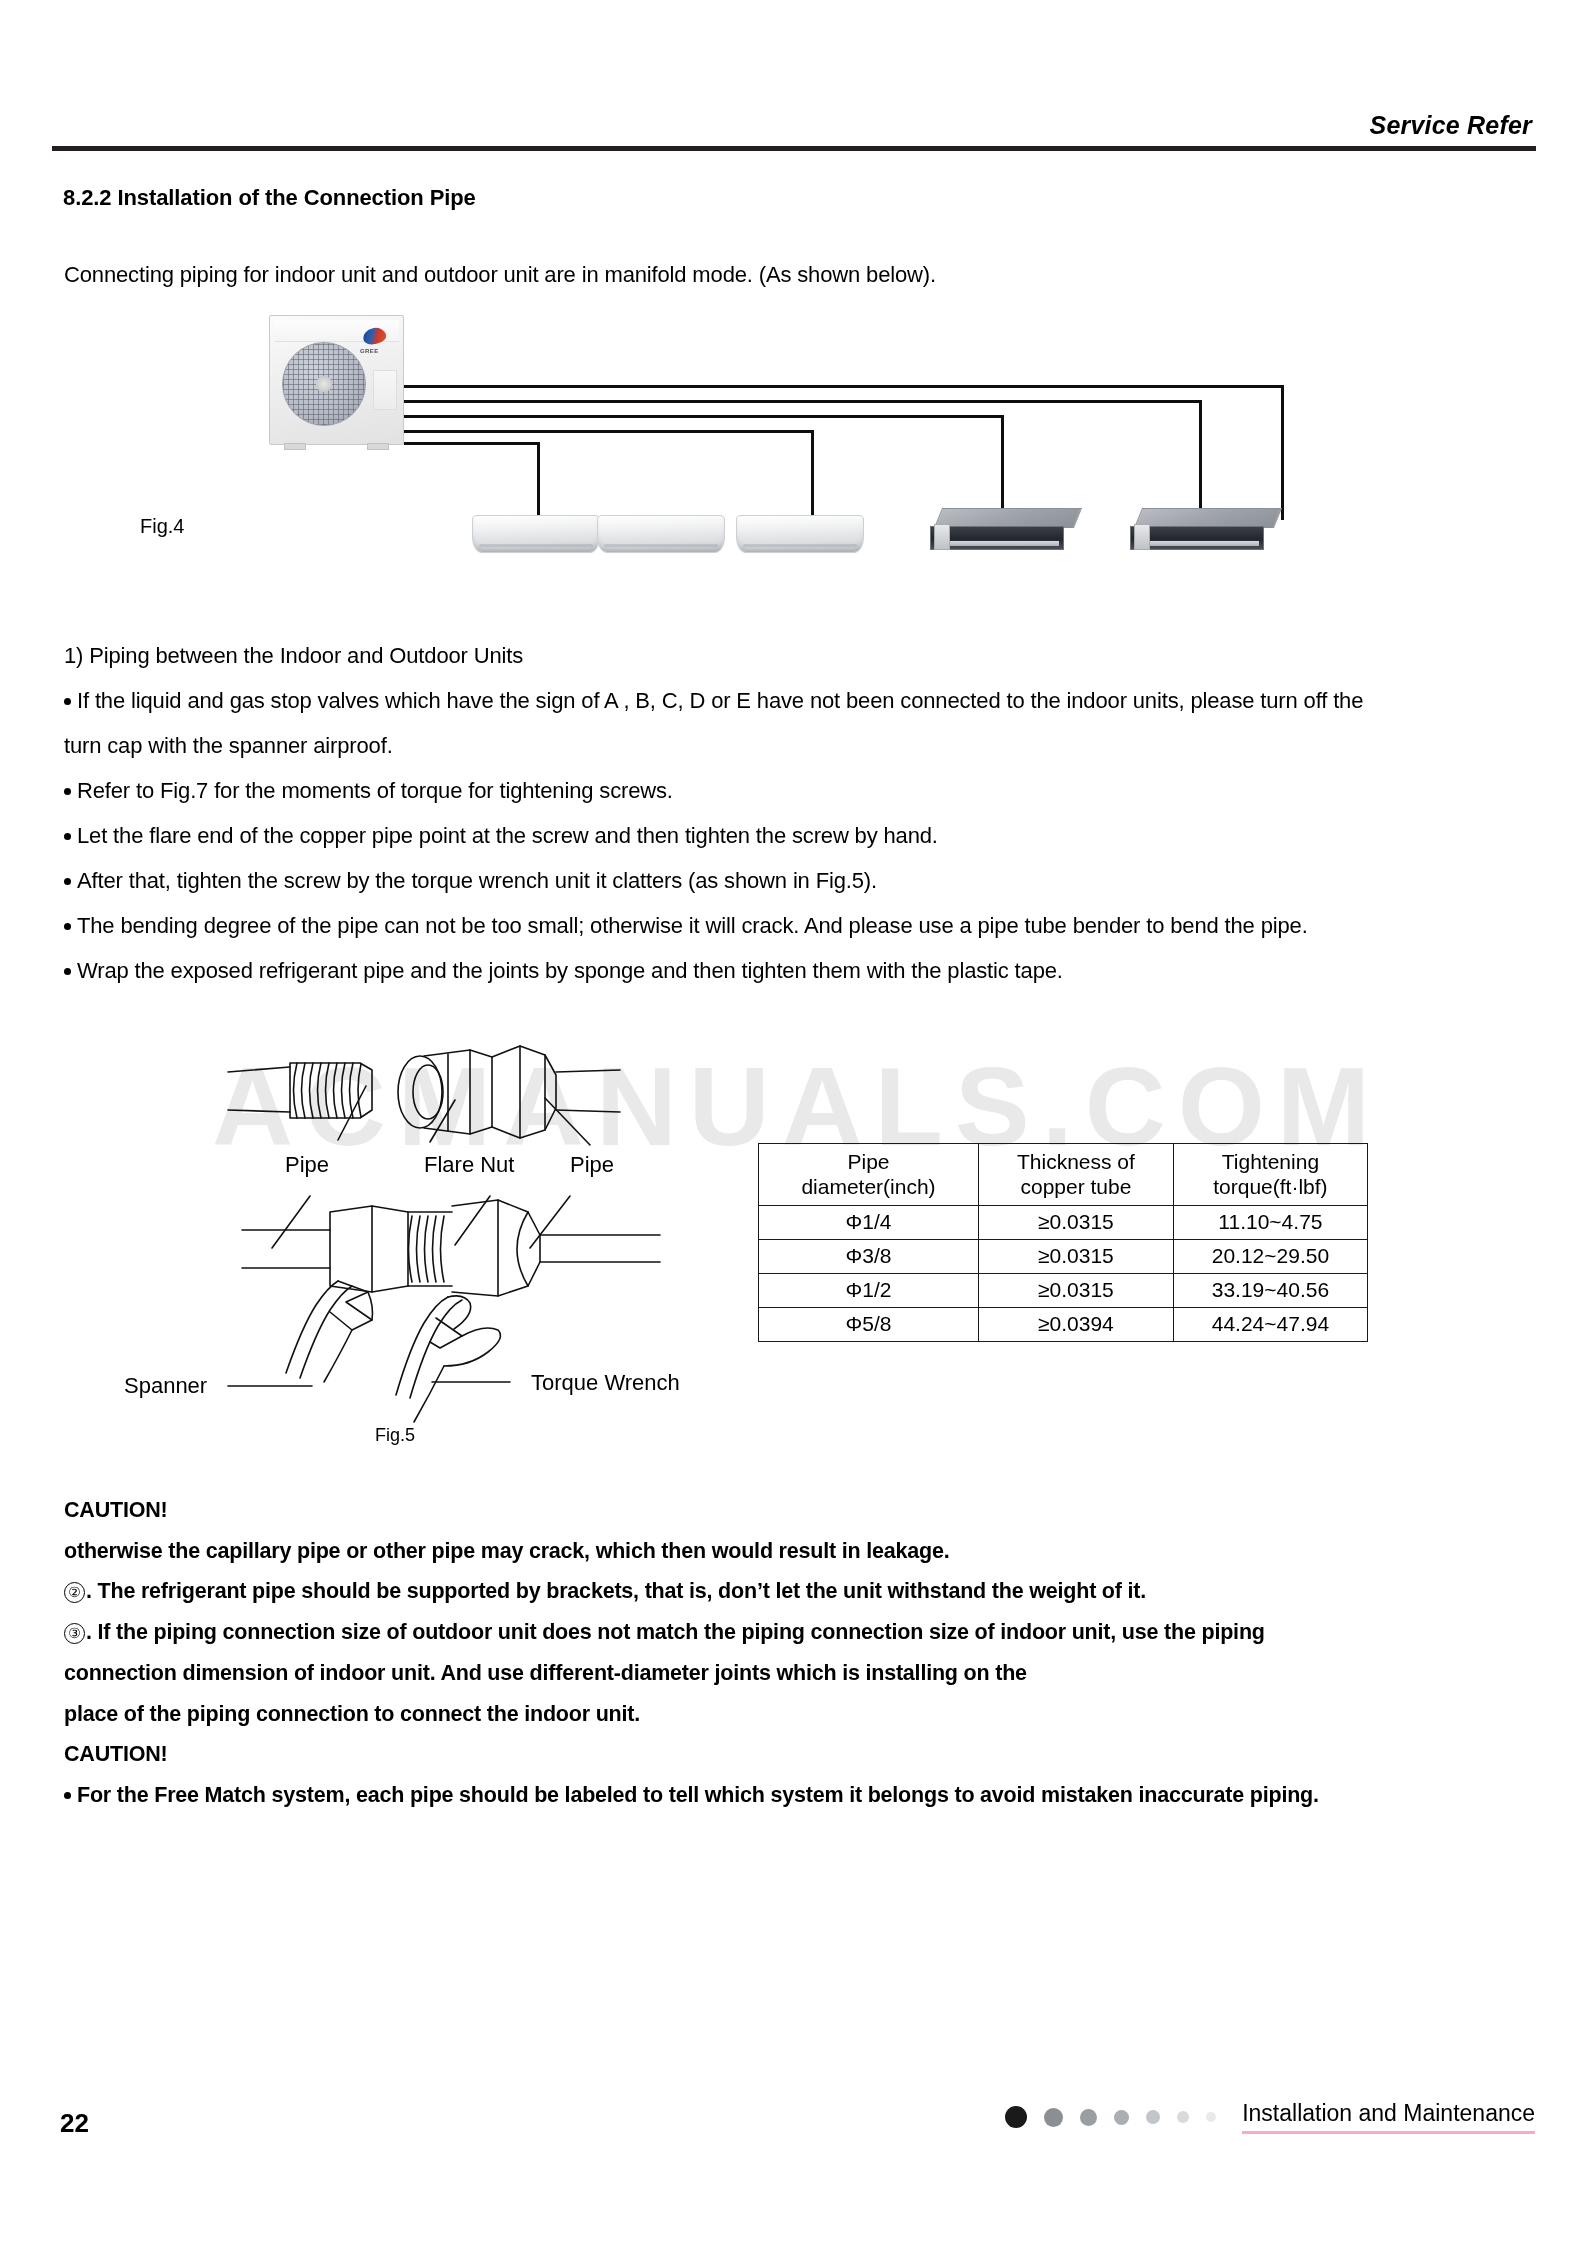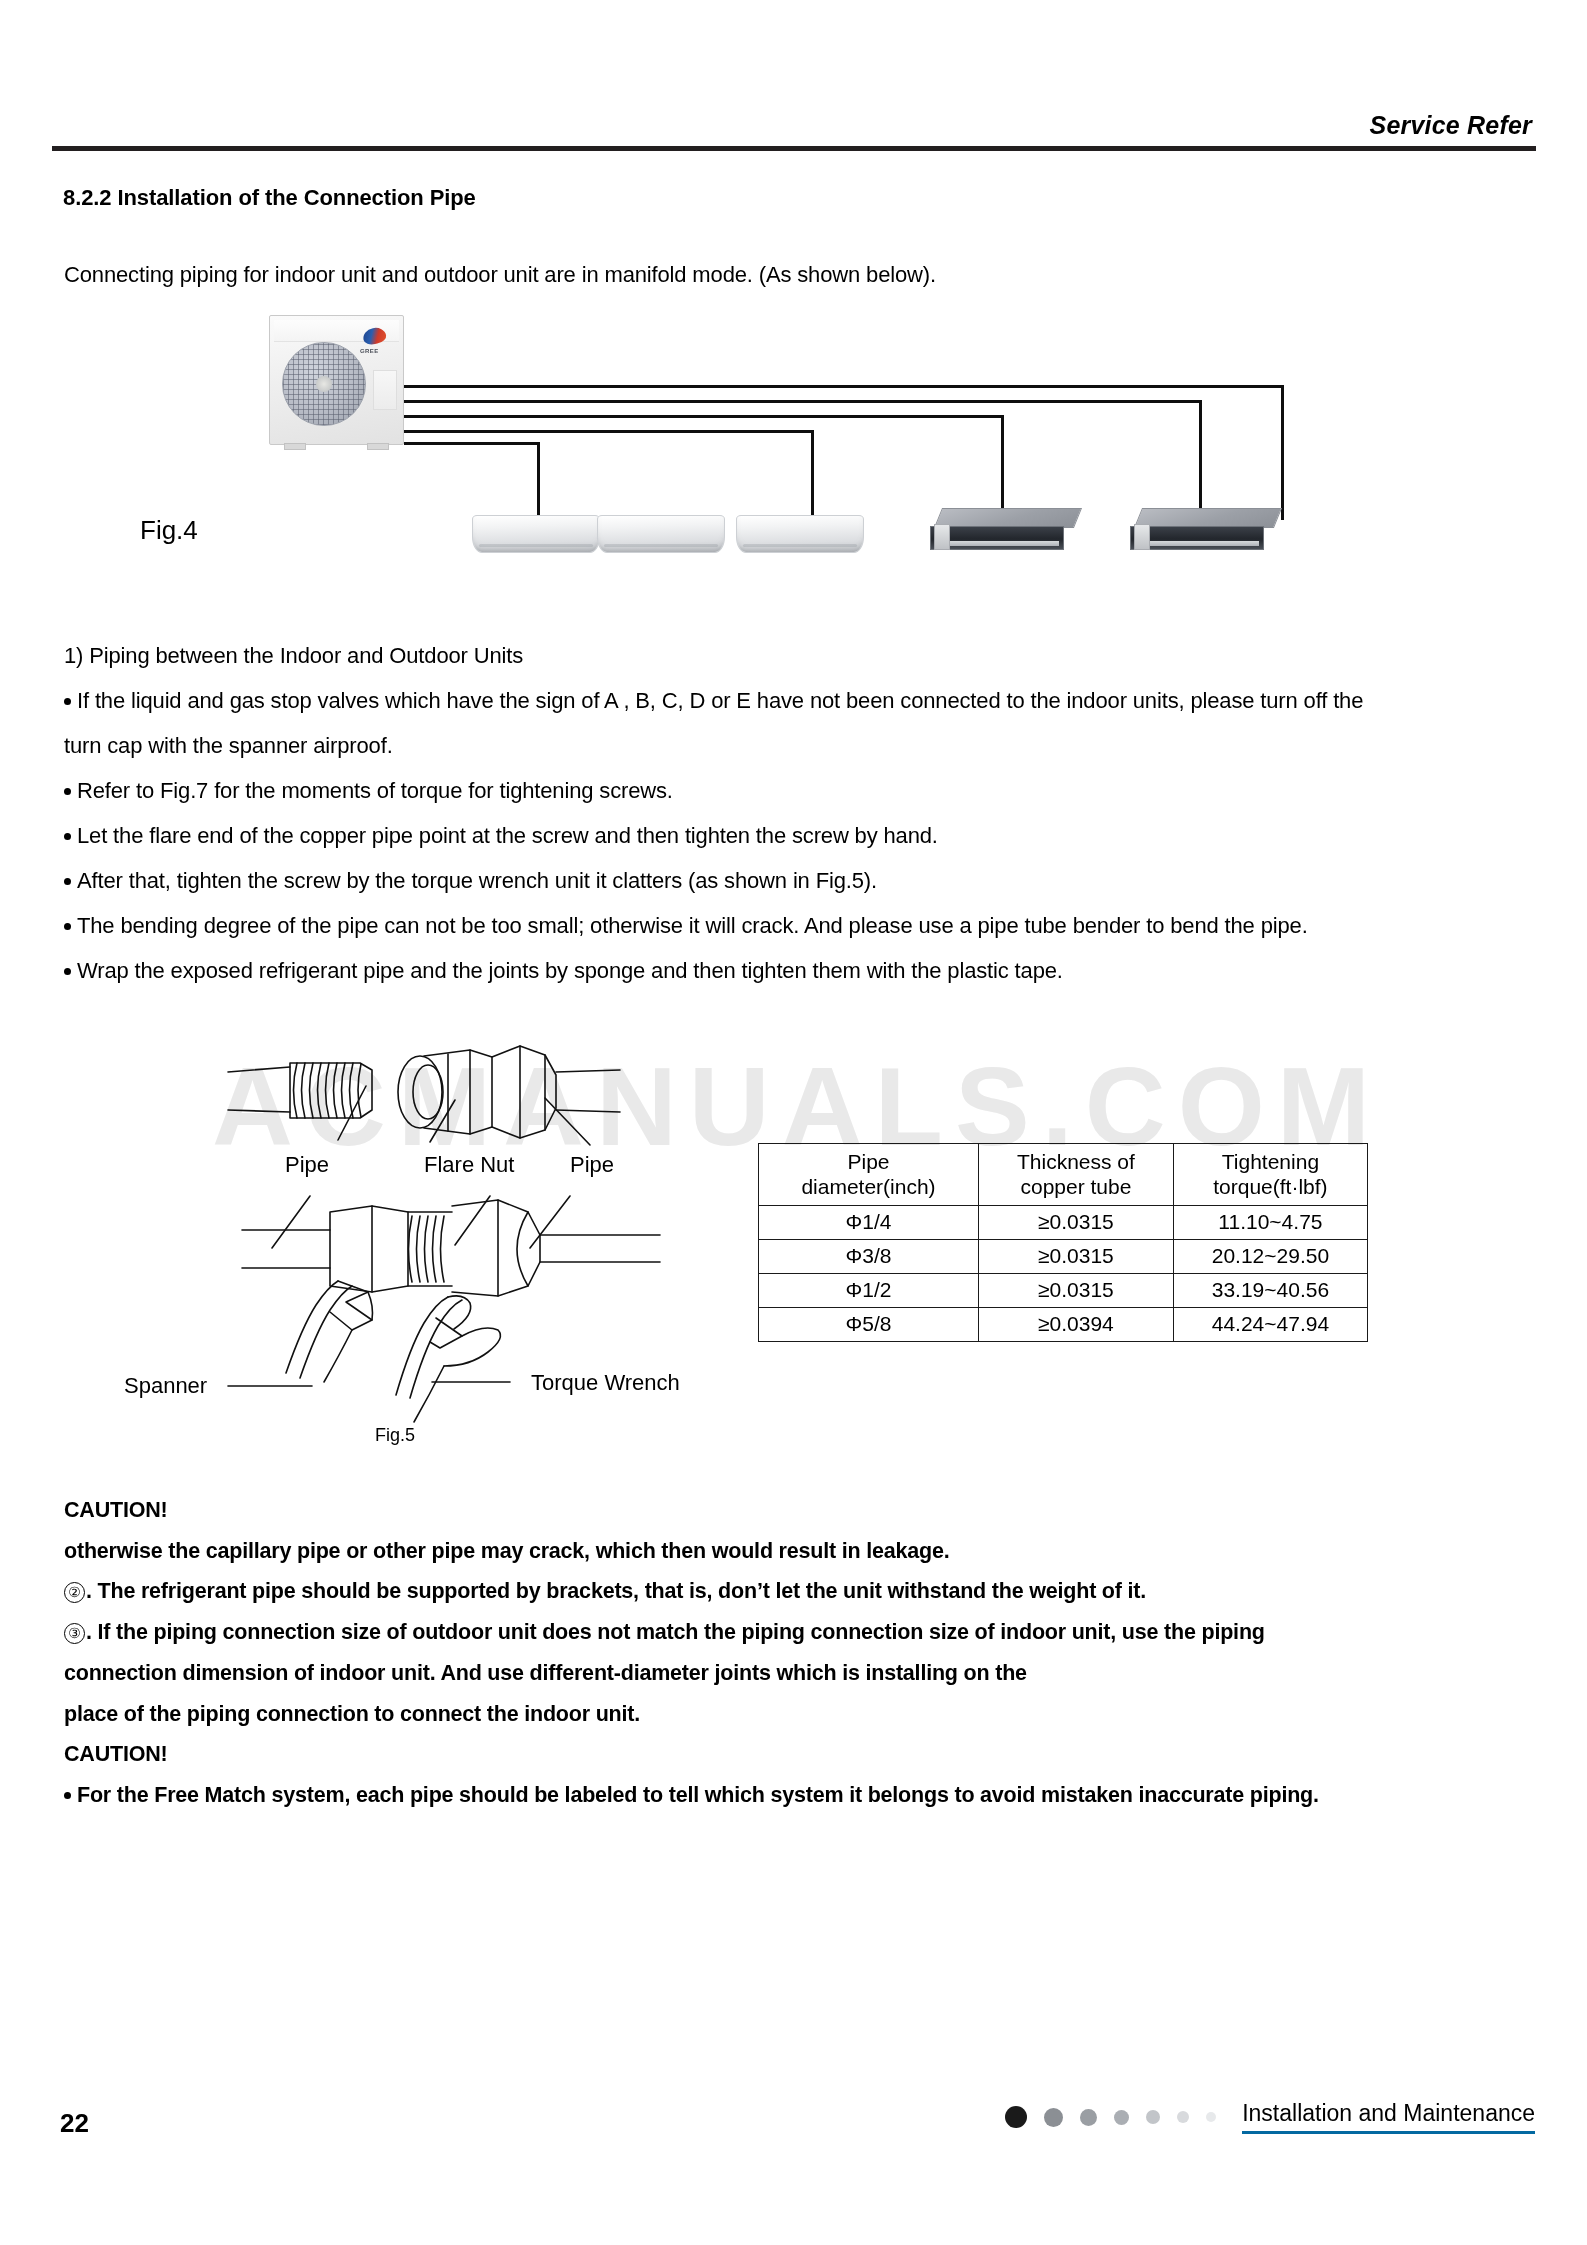--- a/index.html
+++ b/index.html
@@ -64,21 +64,21 @@
     position: absolute;
     left: 64px;
     top: 305px;
     width: 1260px;
     height: 275px;
   }
   .fig4-label {
     position: absolute;
     left: 140px;
     top: 515px;
-    font-size: 26px;
+    font-size: 20px;
   }
 
   .outdoor-unit {
     position: absolute;
     left: 205px;
     top: 10px;
     width: 135px;
     height: 130px;
     background: linear-gradient(170deg,#fbfbfb 0%,#f0f0f0 40%,#e2e2e2 100%);
     border: 1px solid #c9c9c9;
@@ -327,21 +327,21 @@
     top: 2100px;
     display: flex;
     align-items: center;
     gap: 0;
   }
   .dots { display: flex; align-items: center; gap: 17px; margin-right: 26px; }
   .dot { border-radius: 50%; display: block; }
   .foot-label {
     font-size: 23px;
     padding-bottom: 5px;
-    border-bottom: 3px solid #0369a1;
+    border-bottom: 3px solid #f9a8d4;
     line-height: 1.15;
   }
 </style>
 </head>
 <body>
 
 <div class="page">
 
   <div class="header">
     <div class="header-title">Service Refer</div>

